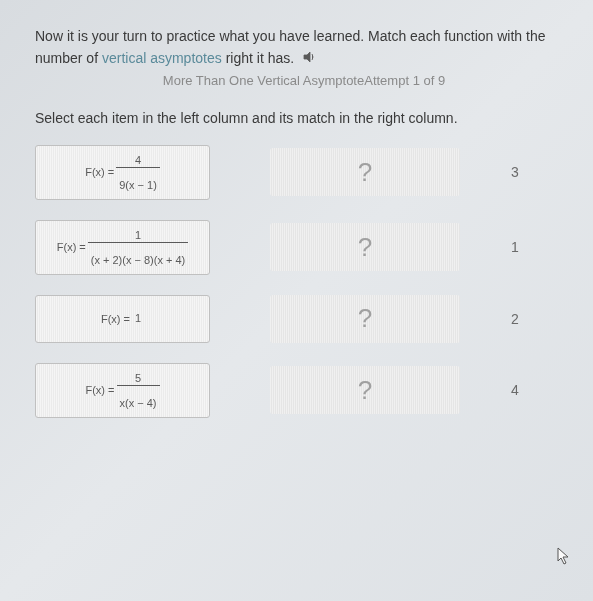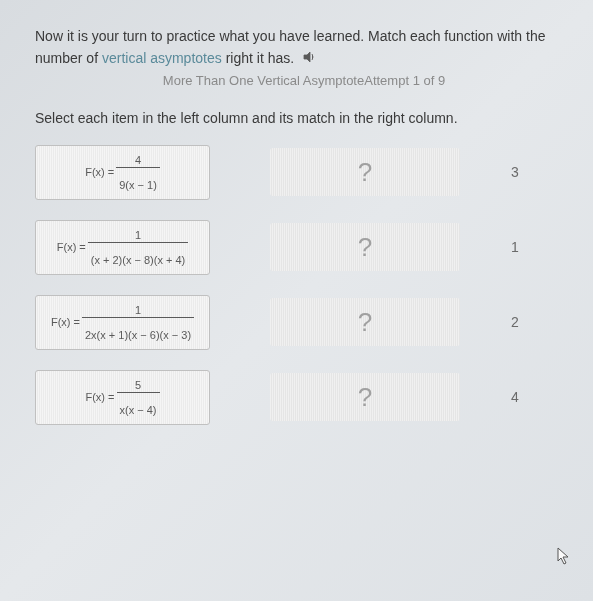--- a/index.html
+++ b/index.html
@@ -152,21 +152,20 @@
     <div class="count-box">
       <span>1</span>
     </div>
   </div>
 
   <div class="match-row">
     <div class="func-box">
       <span class="func-label">F(x) =</span>
       <span class="fraction">
         <span class="num">1</span>
-        <span class="den">2x(x + 1)(x − 6)(x − 3)</span>
       </span>
     </div>
     <div class="placeholder-box">
       <span>?</span>
     </div>
     <div class="count-box">
       <span>2</span>
     </div>
   </div>
 

